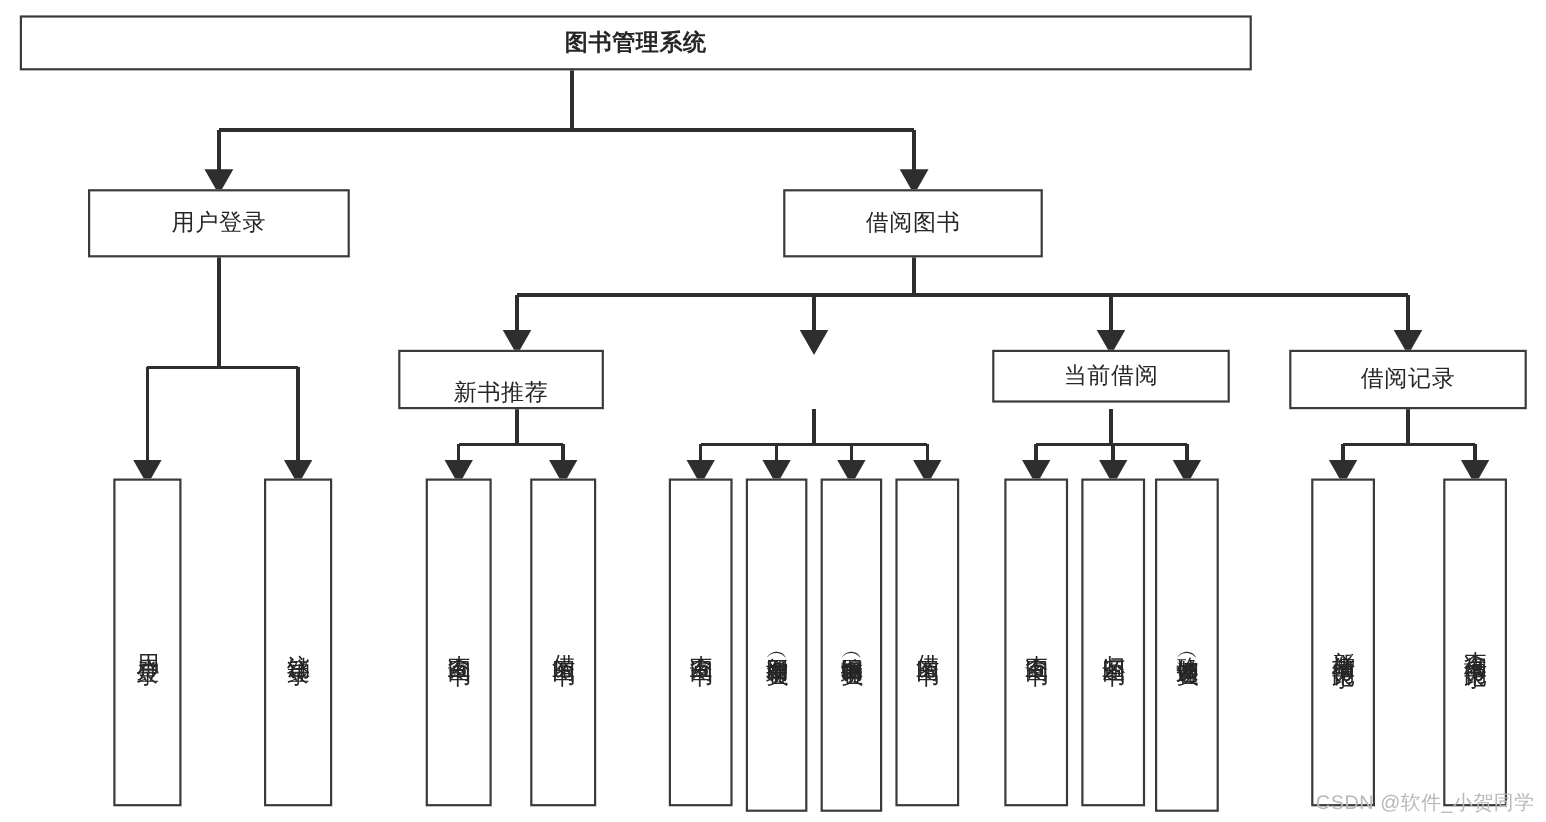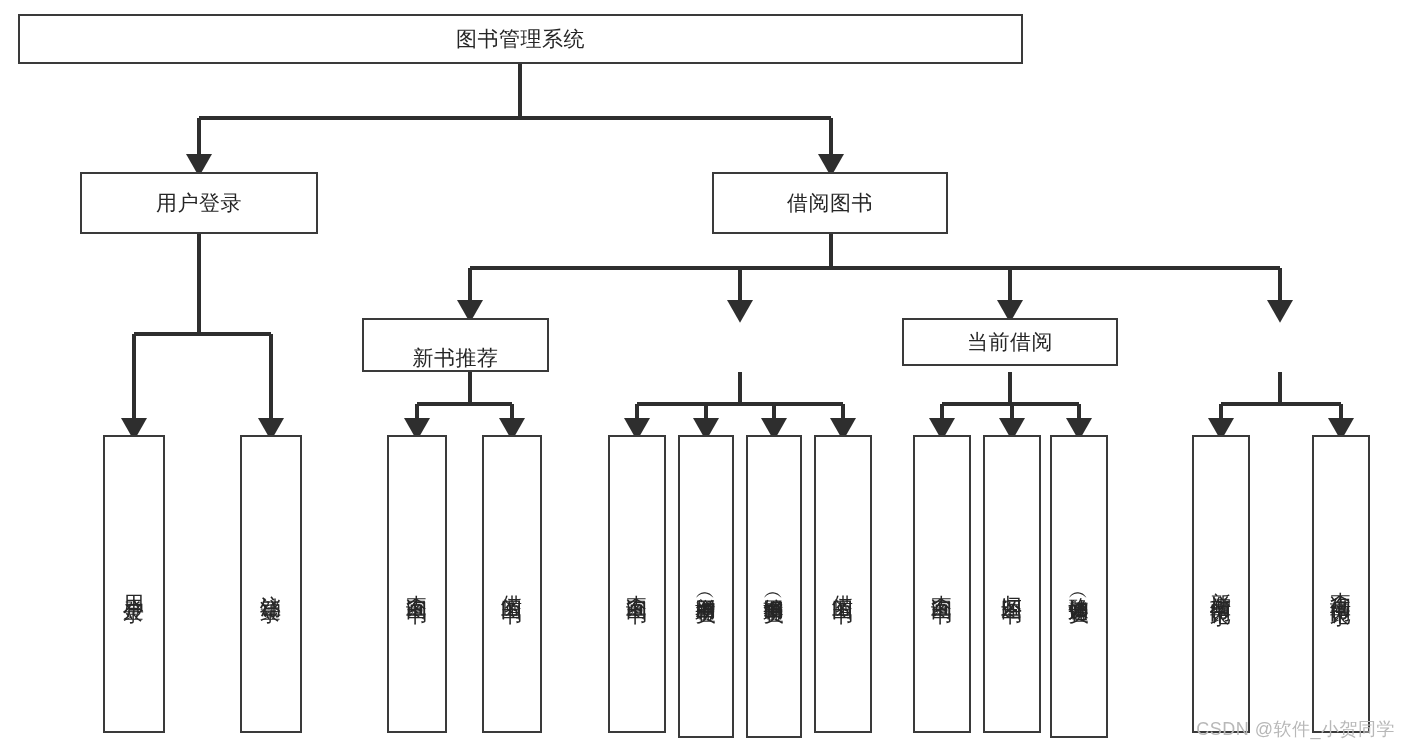--- a/index.html
+++ b/index.html
@@ -117,41 +117,44 @@
       <path d="M1012,404 L1012,428" marker-end="url(#arrow)"></path>
       <path d="M1079,404 L1079,428" marker-end="url(#arrow)"></path>
 
       <path d="M1280,372 L1280,404"></path>
       <path d="M1221,404 L1341,404"></path>
       <path d="M1221,404 L1221,428" marker-end="url(#arrow)"></path>
       <path d="M1341,404 L1341,428" marker-end="url(#arrow)"></path>
     </g>
   </svg>
 
-  <div class="node horizontal" style="left:18px; top:14px; width:1005px; height:50px;">
+  <div class="node horizontal" style="left:18px; top:14px; width:1120px; height:50px;font-weight:bold;">
     <span class="label">图书管理系统</span>
   </div>
 
   <div class="node horizontal" style="left:80px; top:172px; width:238px; height:62px;">
     <span class="label">用户登录</span>
   </div>
 
   <div class="node horizontal" style="left:712px; top:172px; width:236px; height:62px;">
     <span class="label">借阅图书</span>
   </div>
 
   <div class="node horizontal" style="left:362px; top:318px; width:187px; height:54px;align-items:flex-end;">
     <span class="label">新书推荐</span>
   </div>
 
 
   <div class="node horizontal" style="left:902px; top:318px; width:216px; height:48px;">
     <span class="label">当前借阅</span>
   </div>
 
+  <div class="node horizontal" style="left:1172px; top:318px; width:216px; height:54px;">
+    <span class="label">借阅记录</span>
+  </div>
 
   <div id="leaf-layer">
       <div class="node vertical" style="left: 103px; top: 435px; width: 62px; height: 298px;">
         <span class="label">用户登录</span>
       </div>
       <div class="node vertical" style="left: 240px; top: 435px; width: 62px; height: 298px;">
         <span class="label">注销登录</span>
       </div>
       <div class="node vertical" style="left: 387px; top: 435px; width: 60px; height: 298px;">
         <span class="label">查询图书</span>

